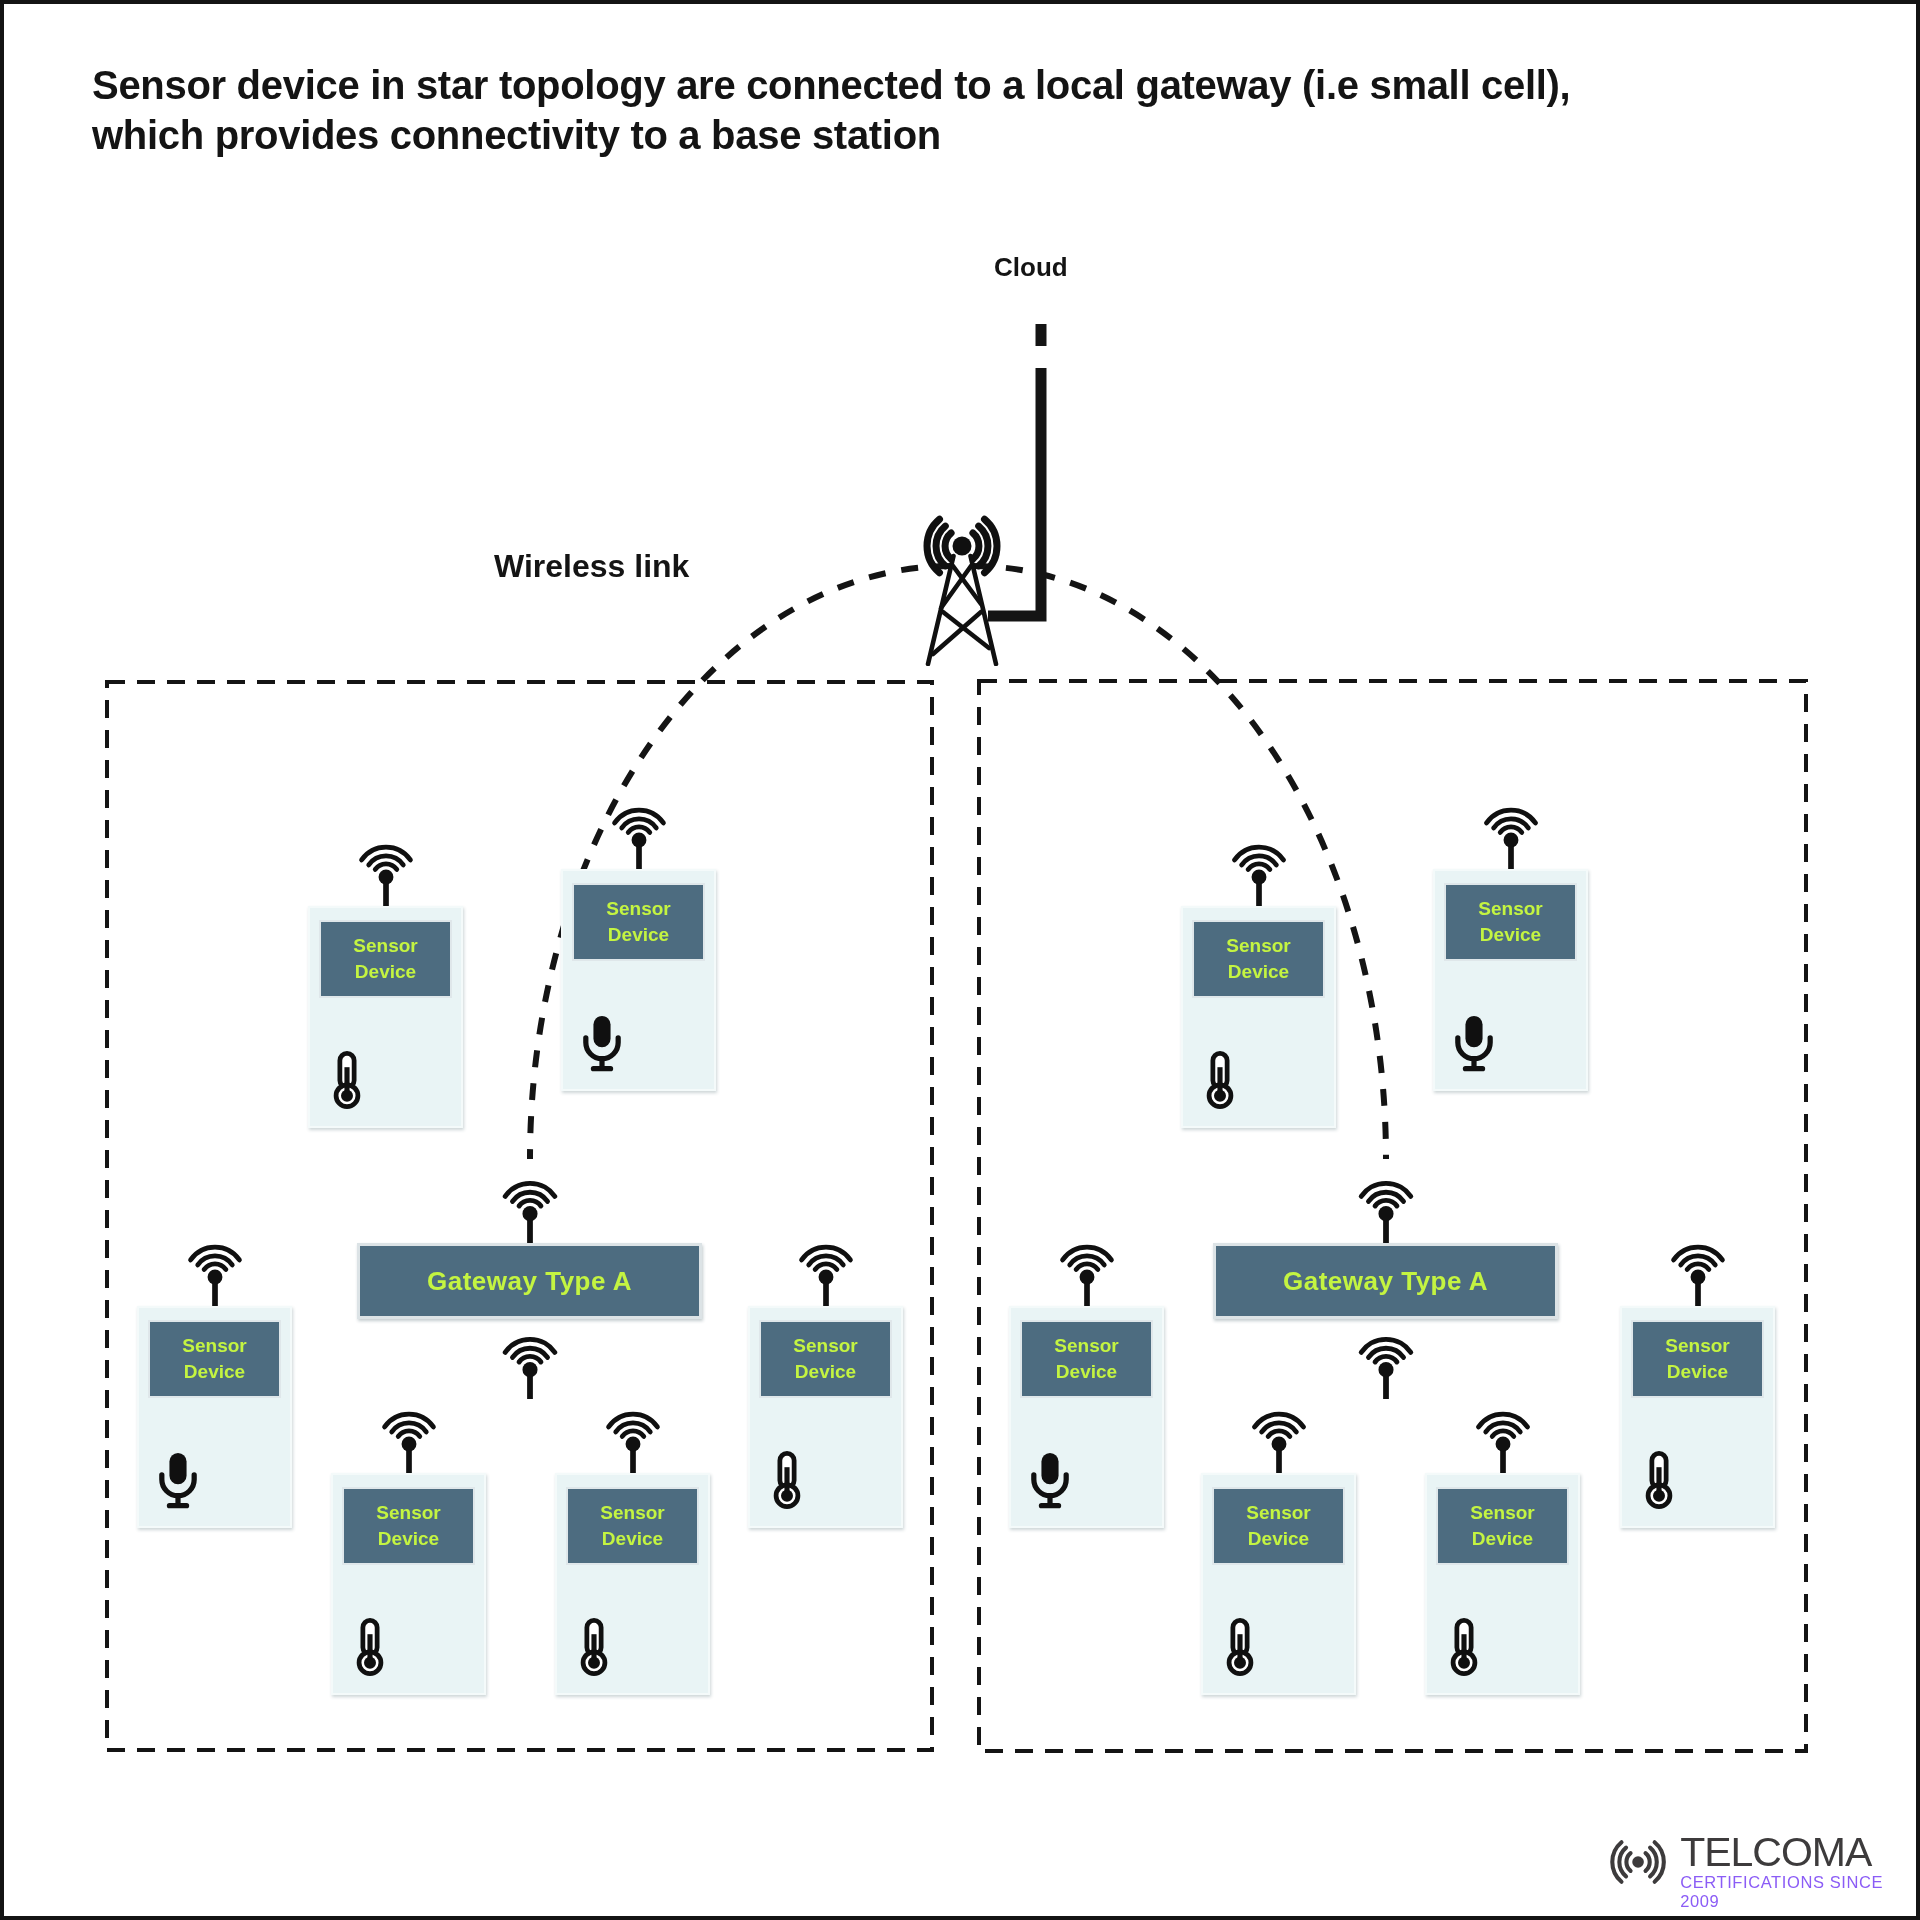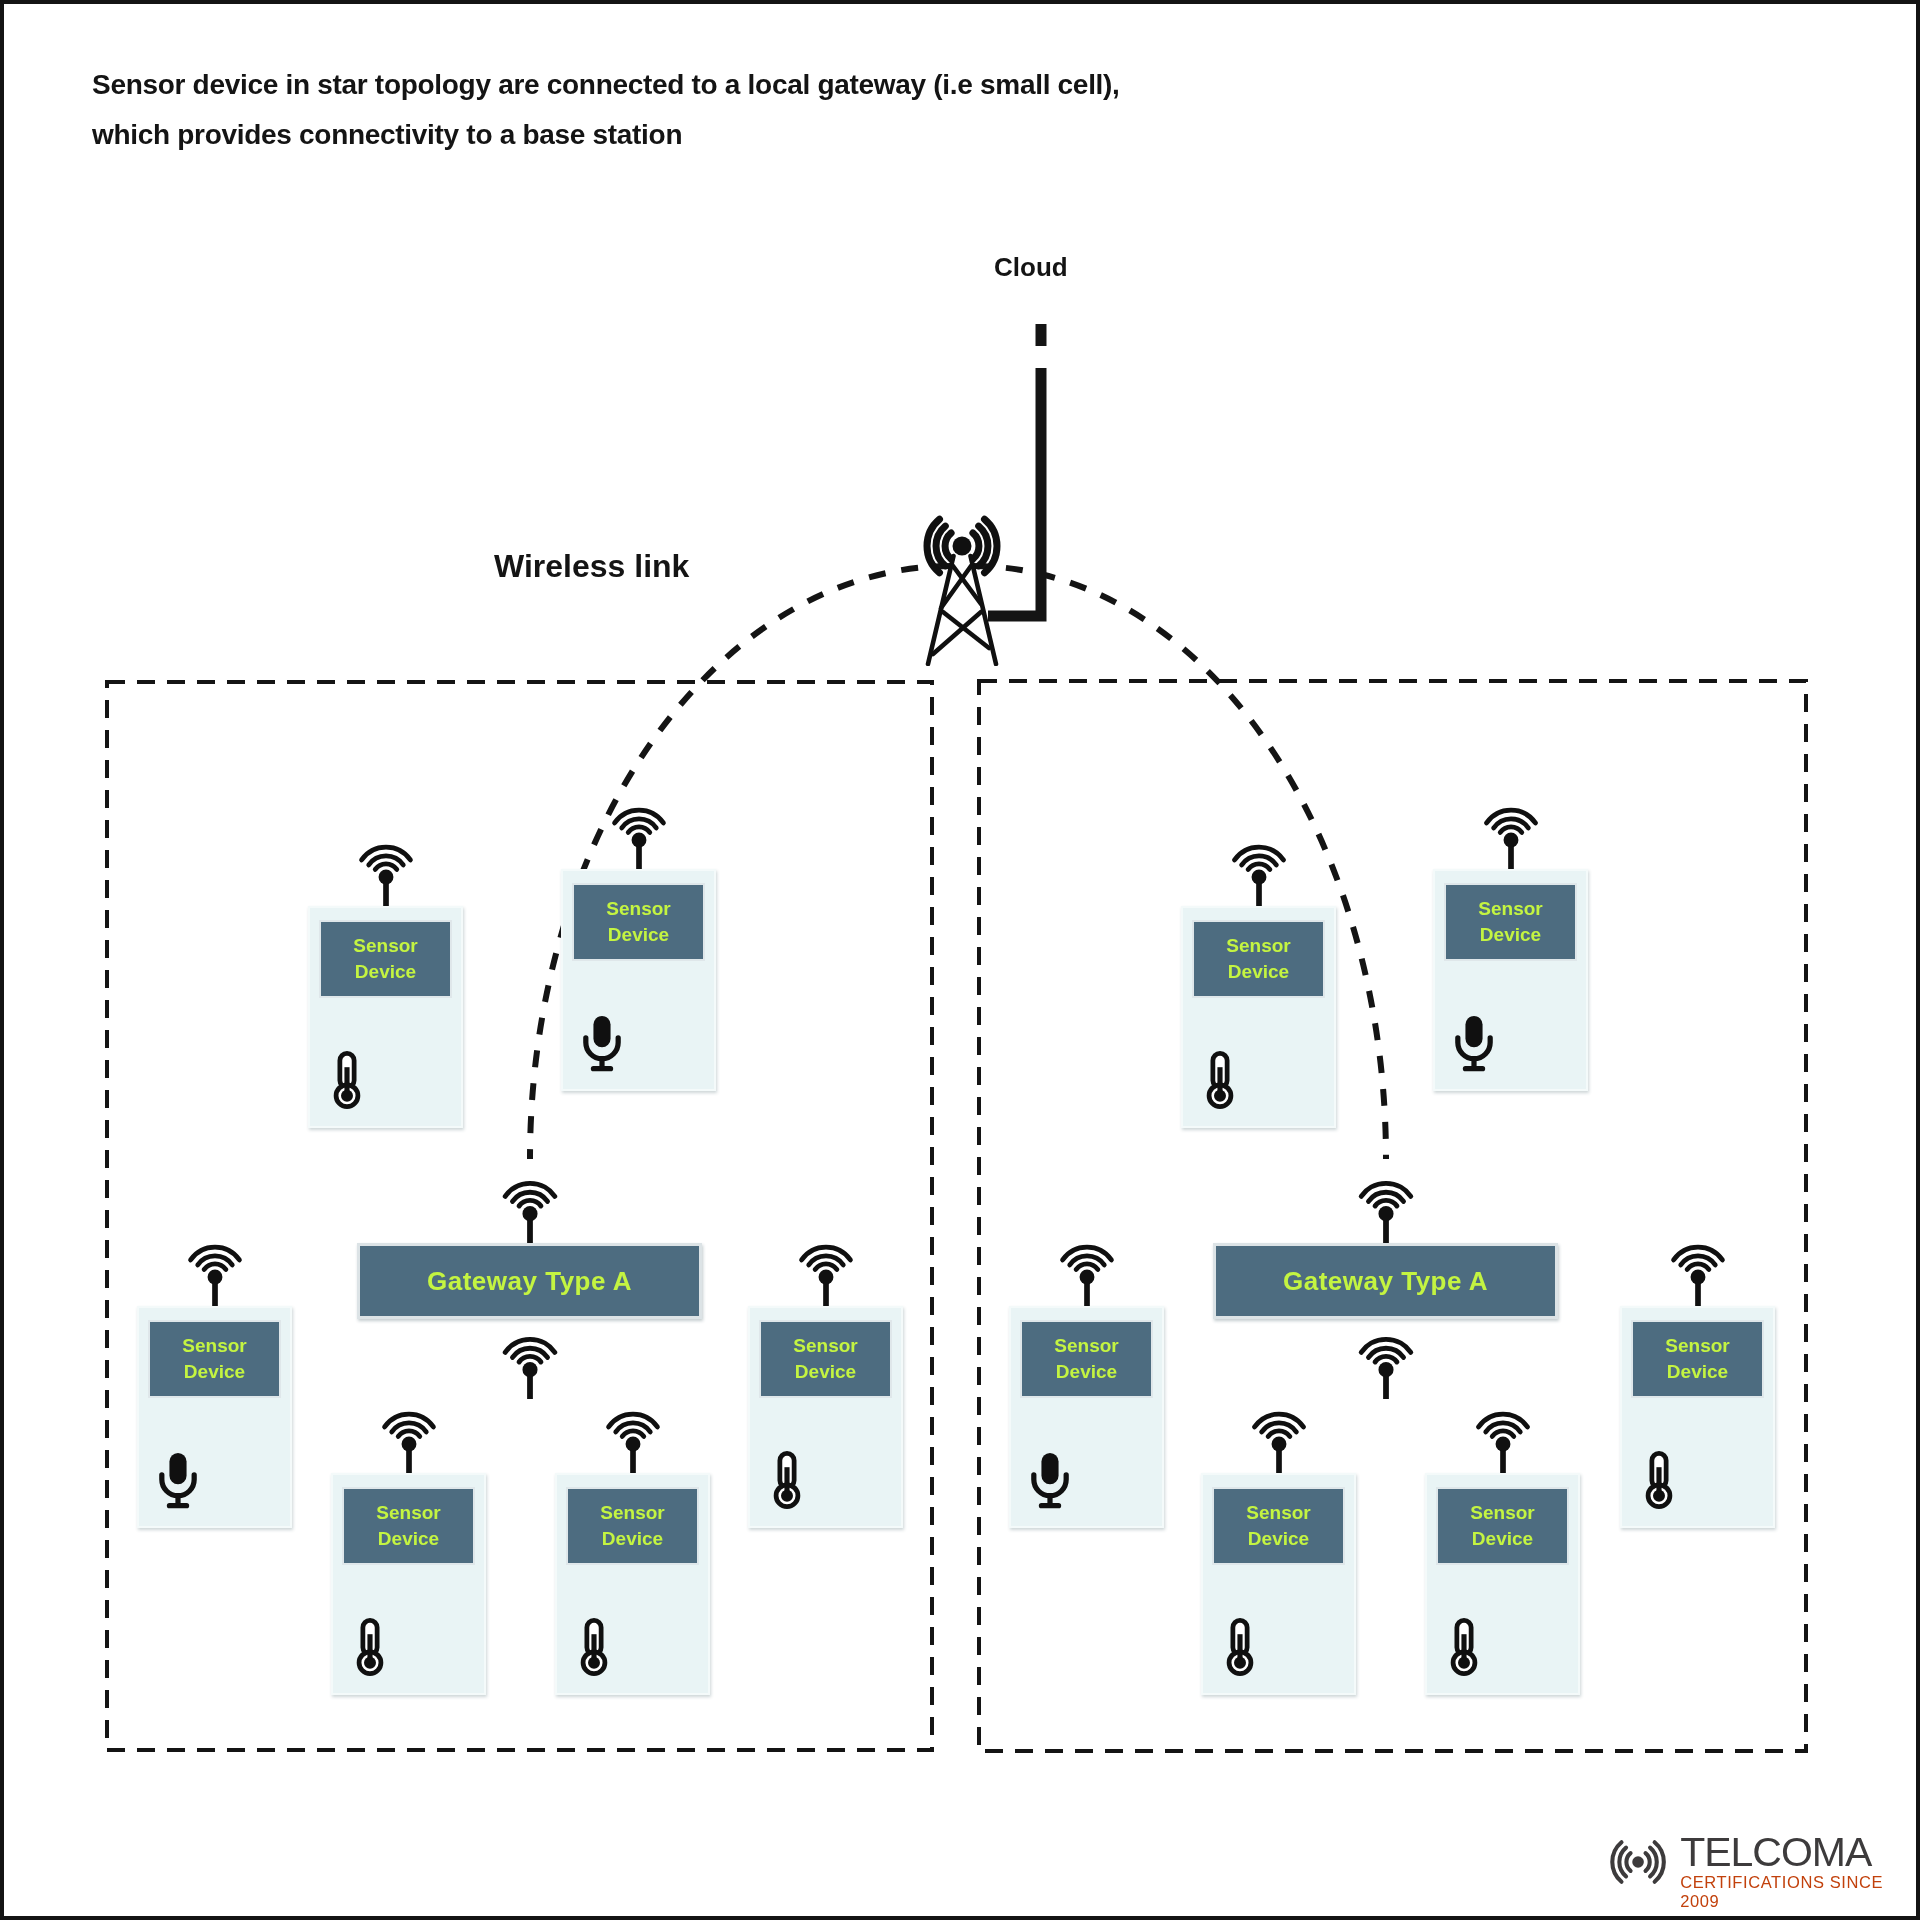--- a/index.html
+++ b/index.html
@@ -10,21 +10,21 @@
     border:4px solid #141414;
     box-sizing:border-box;
     font-family:"Liberation Sans", sans-serif;
     color:#141414;
     overflow:hidden;
   }
   .abs{position:absolute;}
   
   .title{
     left:88px;top:56px;width:1520px;
-    font-size:28px;line-height:50px;font-weight:600;
+    font-size:40px;line-height:50px;font-weight:600;
     letter-spacing:-0.3px;color:#141414;
   }
   
   .cloud-label{left:990px;top:248px;font-size:26px;font-weight:600;}
   .wireless-label{left:490px;top:544px;font-size:32px;font-weight:600;}
   
   #netsvg{left:0;top:0;pointer-events:none;}
   
   .device{position:absolute;width:155px;}
   .ant{display:block;margin:0 auto;width:70px;height:79px;}
@@ -49,21 +49,21 @@
     display:flex;align-items:center;justify-content:center;
     font-size:26px;font-weight:700;color:#c4f441;letter-spacing:0.5px;
     box-shadow:1px 2px 3px rgba(60,90,100,0.3);
   }
   .gw-ant{display:block;margin:0 auto;width:74px;height:80px;}
   
   .logo{left:1594px;top:1828px;display:flex;align-items:flex-start;}
   .logo-arcs{width:84px;height:56px;margin-top:2px;}
   .logo-text{margin-left:2px;}
   .brand{font-size:41px;font-weight:400;letter-spacing:-1px;color:#3d3b3c;line-height:40px;}
-  .tagline{font-size:16.5px;font-weight:400;letter-spacing:0.6px;color:#c2410c;margin-top:1px;}
+  .tagline{font-size:16.5px;font-weight:400;letter-spacing:0.6px;color:#8b5cf6;margin-top:1px;}
 </style>
 </head>
 <body>
 
 <div id="canvas">
 
   <svg width="0" height="0" style="position:absolute" aria-hidden="true">
     <defs>
       <symbol id="wifi" viewBox="0 0 80 90">
         <g fill="none" stroke="#101010" stroke-width="5.5" stroke-linecap="round">

